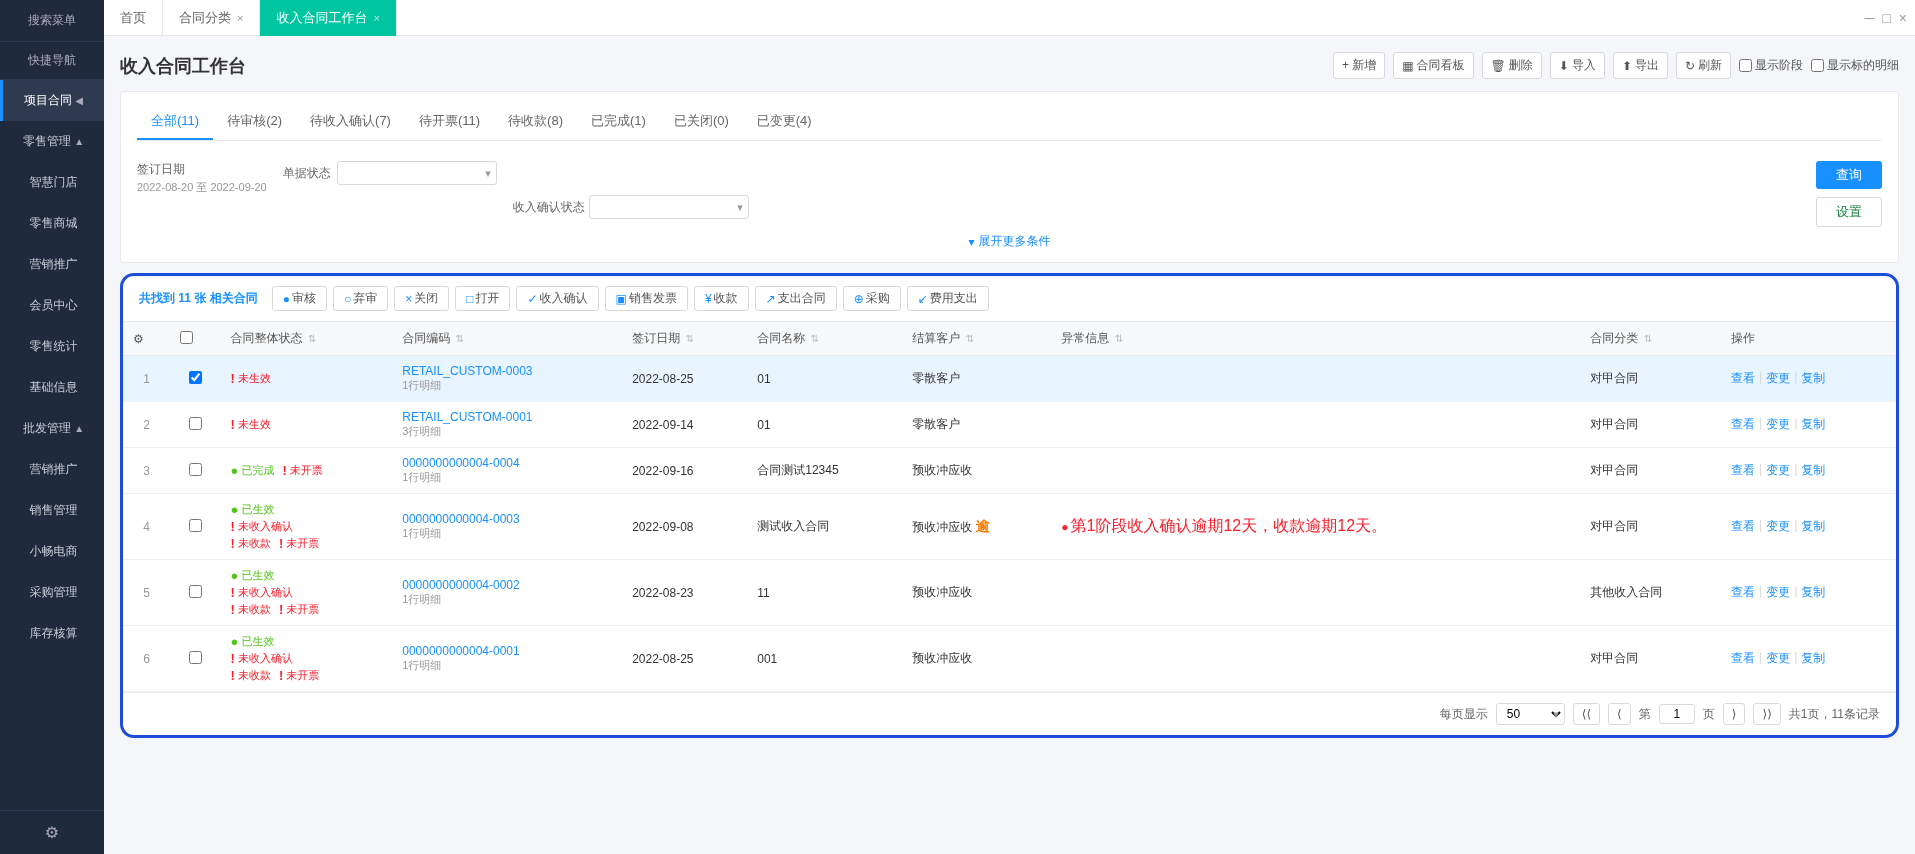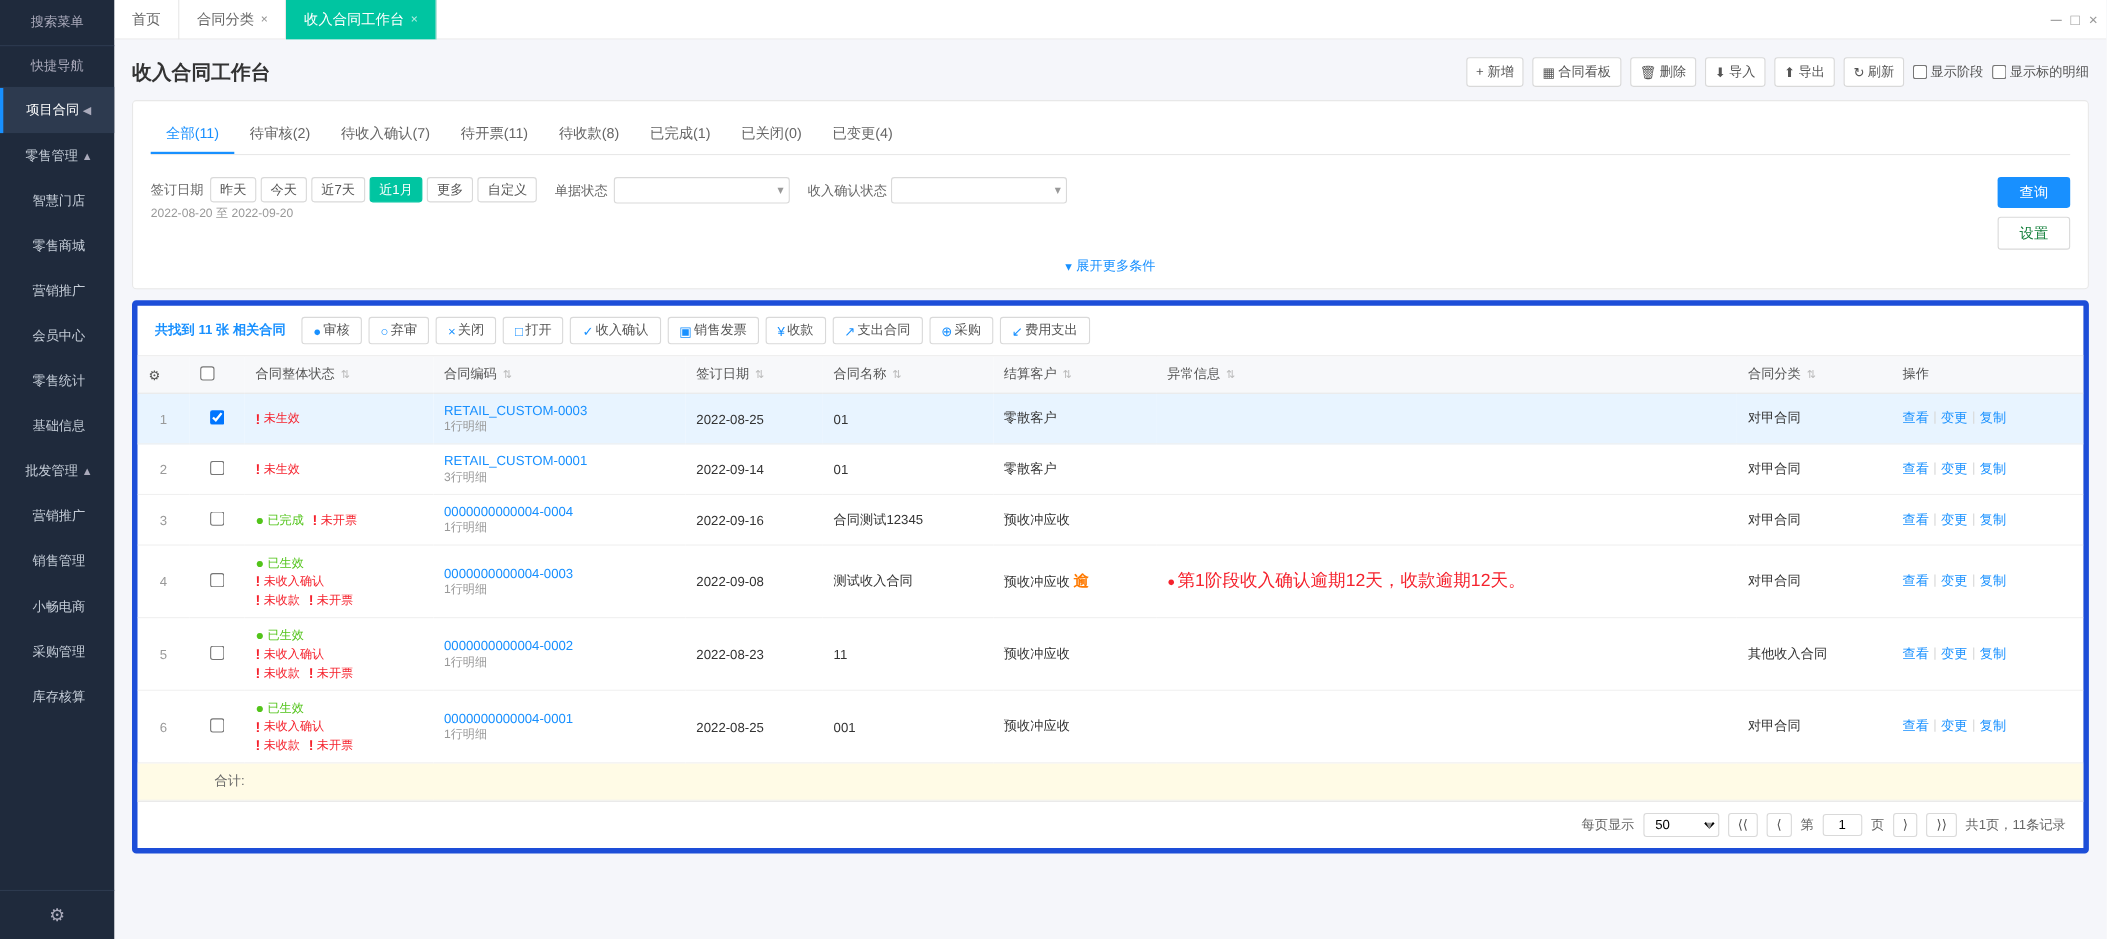--- a/index.html
+++ b/index.html
@@ -49,21 +49,21 @@
     .date-btn.active-green { background: #00c5a1; color: #fff; border-color: #00c5a1; }
     .date-range-text { font-size: 11px; color: #999; margin-top: 2px; }
     .filter-select { padding: 4px 24px 4px 8px; border: 1px solid #d9d9d9; border-radius: 3px; background: #fff; font-size: 12px; color: #555; cursor: pointer; appearance: none; min-width: 160px; }
     .select-wrapper { position: relative; display: inline-block; }
     .select-wrapper::after { content: '▾'; position: absolute; right: 6px; top: 50%; transform: translateY(-50%); color: #999; pointer-events: none; font-size: 11px; }
     .filter-expand { display: flex; align-items: center; justify-content: center; gap: 4px; color: #1890ff; font-size: 12px; cursor: pointer; margin-top: 6px; }
     .query-btn { padding: 5px 20px; background: #1890ff; color: #fff; border: none; border-radius: 3px; font-size: 13px; cursor: pointer; }
     .set-btn { padding: 5px 16px; background: #fff; color: #15803d; border: 1px solid #d9d9d9; border-radius: 3px; font-size: 13px; cursor: pointer; margin-top: 4px; }
 
     
-    .table-card { background: #fff; border-radius: 4px; border: 5px solid #1d4ed8; }
+    .table-card { background: #fff; border-radius: 14px; border: 3px solid #1d4ed8; }
     .table-toolbar { display: flex; align-items: center; padding: 10px 16px; border-bottom: 1px solid #e8e8e8; gap: 6px; flex-wrap: wrap; }
     .count-text { font-size: 12px; color: #666; margin-right: 8px; }
     .count-text span { color: #1890ff; font-weight: bold; }
     .toolbar-btn { display: flex; align-items: center; gap: 2px; padding: 3px 10px; border: 1px solid #d9d9d9; border-radius: 3px; background: #fff; cursor: pointer; font-size: 12px; color: #555; white-space: nowrap; }
     .toolbar-btn .btn-icon { font-size: 12px; color: #1890ff; }
 
     
     .data-table { width: 100%; border-collapse: collapse; font-size: 12px; }
     .data-table th { background: #f7f8fa; padding: 8px 10px; text-align: left; color: #555; font-weight: 500; border-bottom: 1px solid #e8e8e8; white-space: nowrap; }
     .data-table td { padding: 8px 10px; border-bottom: 1px solid #f0f0f0; vertical-align: middle; }
@@ -208,42 +208,34 @@
         <div class="status-tab">待收款(8)</div>
         <div class="status-tab">已完成(1)</div>
         <div class="status-tab">已关闭(0)</div>
         <div class="status-tab">已变更(4)</div>
       </div>
 
       <div style="display: flex; align-items: flex-start; gap: 16px; flex-wrap: wrap; padding-top: 8px;">
         <div>
           <div style="display: flex; align-items: center; gap: 6px;">
             <span class="filter-label">签订日期</span>
-            <div class="filter-date-btns">
-              <button class="date-btn">昨天</button>
-              <button class="date-btn">今天</button>
-              <button class="date-btn">近7天</button>
-              <button class="date-btn active-green">近1月</button>
-              <button class="date-btn">更多</button>
-              <button class="date-btn">自定义</button>
-            </div>
           </div>
           <div class="date-range-text">2022-08-20 至 2022-09-20</div>
         </div>
 
         <div style="display: flex; align-items: center; gap: 6px;">
           <span class="filter-label">单据状态</span>
           <div class="select-wrapper">
             <select class="filter-select">
               <option value=""></option>
             </select>
           </div>
         </div>
 
-        <div style="display: flex; align-items: center; gap: 4px;">
+        <div style="display: flex; align-items: center; gap: 4px; margin-top: 34px;">
           <span class="filter-label">收入确认状态</span>
           <div class="select-wrapper">
             <select class="filter-select">
               <option value=""></option>
             </select>
           </div>
         </div>
 
         <div style="display: flex; flex-direction: column; gap: 4px; margin-left: auto;">
           <button class="query-btn">查询</button>
@@ -528,23 +520,20 @@
                 <td>
                   <div class="action-links">
                     <span class="action-link">查看</span>
                     <span class="action-sep">|</span>
                     <span class="action-link">变更</span>
                     <span class="action-sep">|</span>
                     <span class="action-link">复制</span>
                   </div>
                 </td>
               </tr>
-              <tr class="summary-row">
-                <td colspan="10" style="padding-left: 70px;">合计:</td>
-              </tr>
             </tbody>
         </table>
       </div>
 
       <div class="pagination">
         <span>每页显示</span>
         <div class="select-wrapper">
           <select class="page-size-select">
             <option value="20">20</option>
             <option value="50" selected="">50</option>

